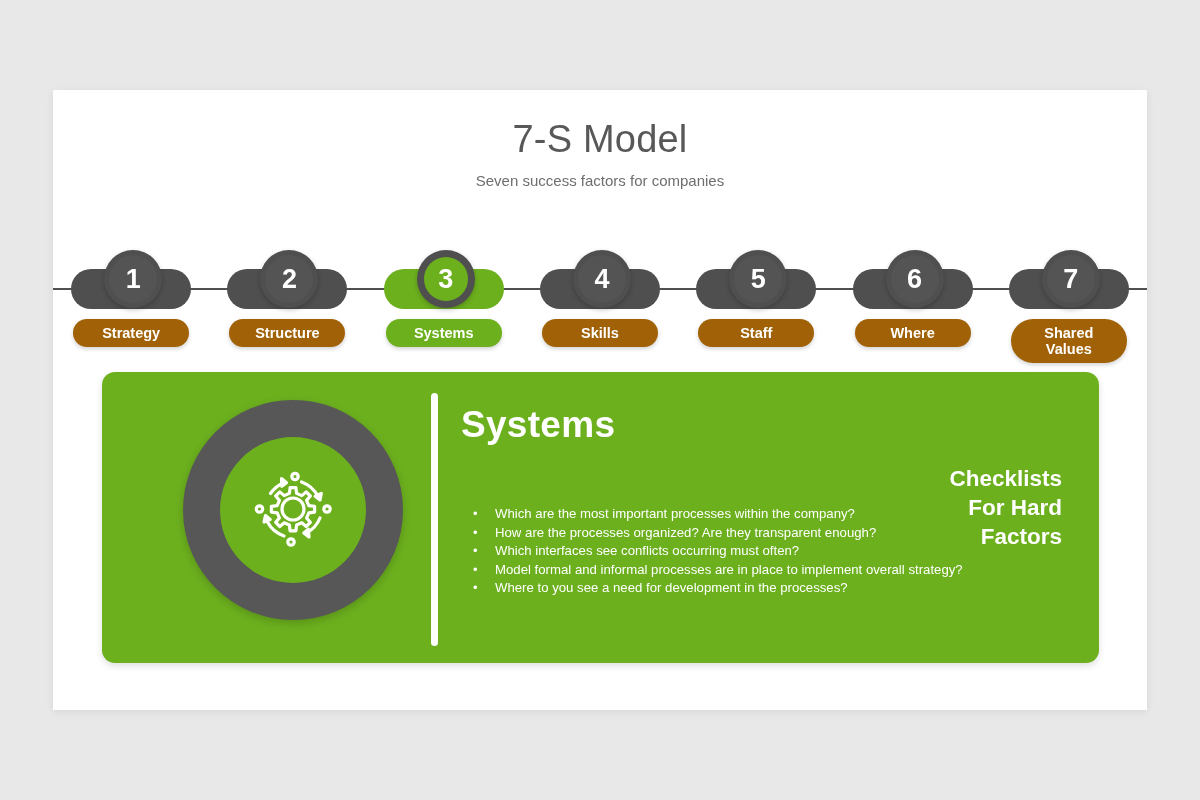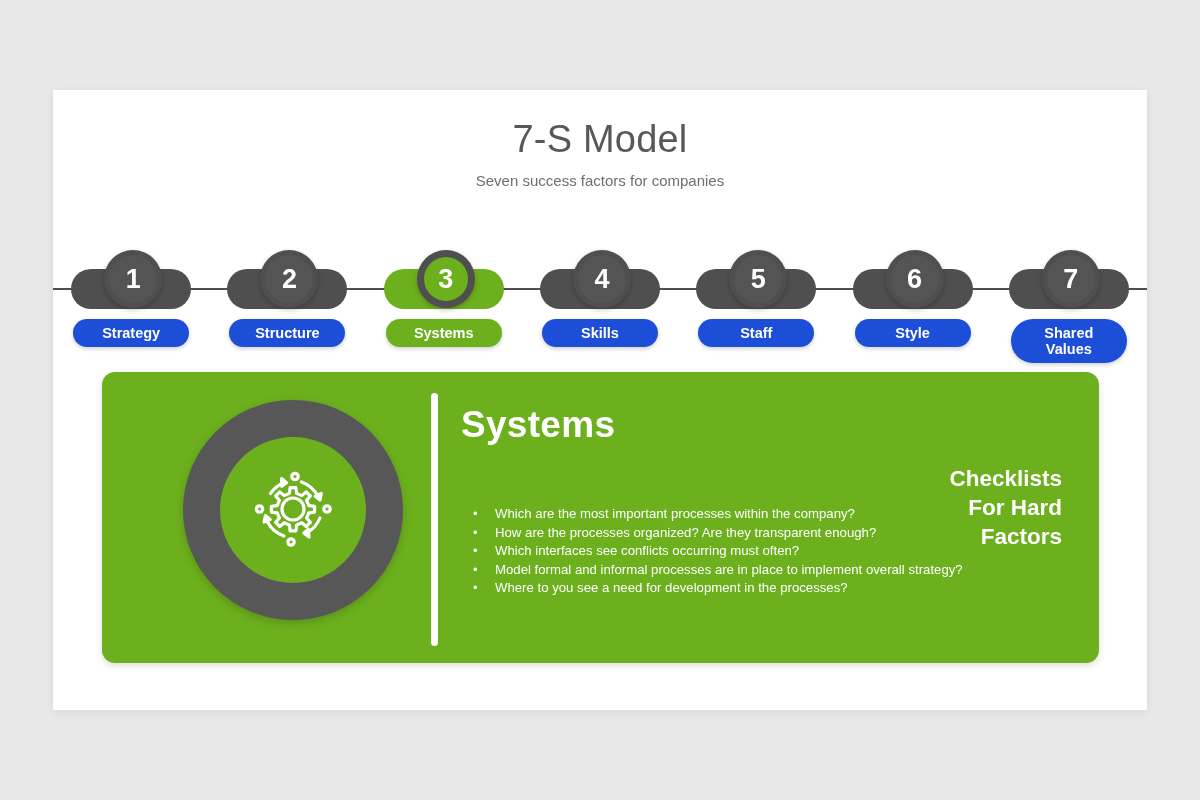--- a/index.html
+++ b/index.html
@@ -135,21 +135,21 @@
 
   
   .step-label {
     position: absolute;
     left: 50%;
     transform: translateX(-50%);
     top: 94px;
     min-width: 84px;
     padding: 6px 16px;
     border-radius: 22px;
-    background: #1d4ed8;
+    background: #a16207;
     color: #ffffff;
     font-size: 14.5px;
     font-weight: 700;
     text-align: center;
     line-height: 1.12;
     box-shadow: 0 2px 4px rgba(0,0,0,0.18);
     white-space: pre-line;
   }
   .step.active .step-label { background: #6cb01e; }
 
@@ -298,21 +298,21 @@
           <div class="step-circle">
             <span class="step-num">5</span>
           </div>
           <div class="step-label">Staff</div>
         </div>
         <div class="step" style="left: 789.571px;">
           <div class="step-bar"></div>
           <div class="step-circle">
             <span class="step-num">6</span>
           </div>
-          <div class="step-label">Style</div>
+          <div class="step-label">Where</div>
         </div>
         <div class="step" style="left: 945.857px;">
           <div class="step-bar"></div>
           <div class="step-circle">
             <span class="step-num">7</span>
           </div>
           <div class="step-label">Shared
 Values</div>
         </div>
       </div>

